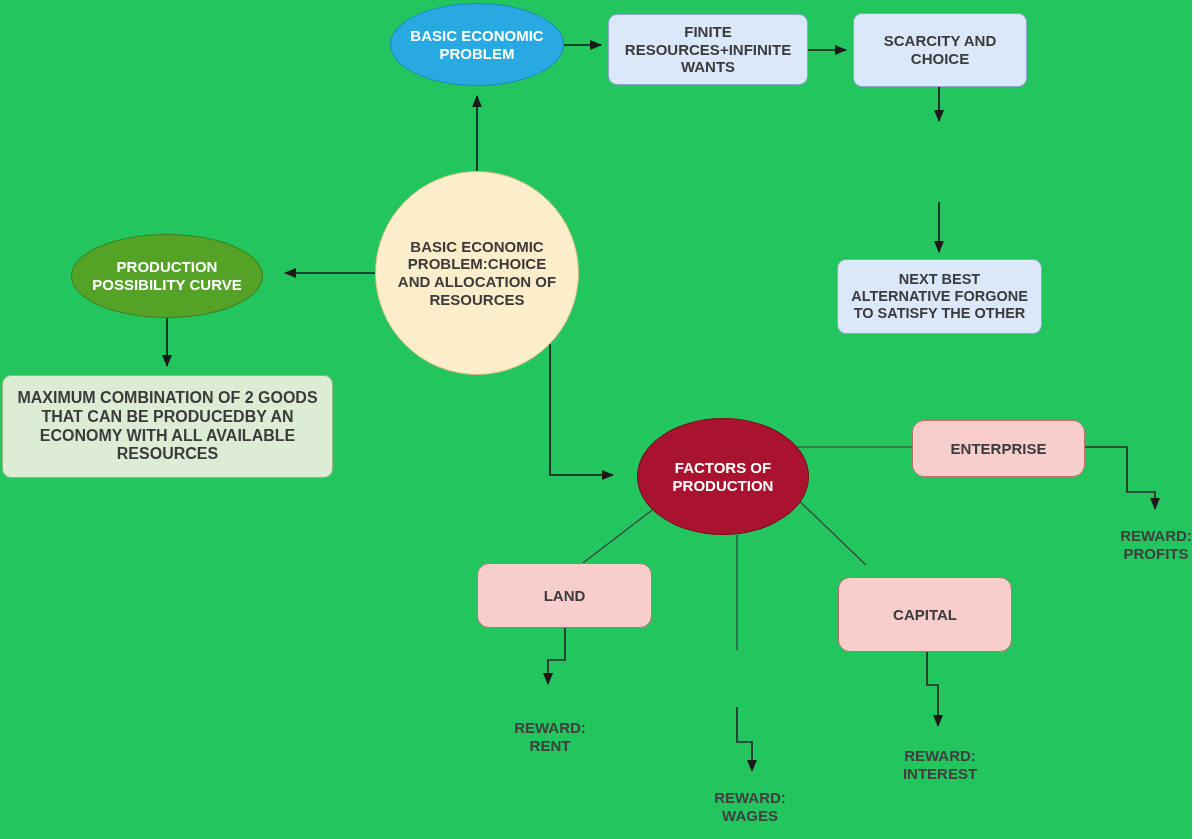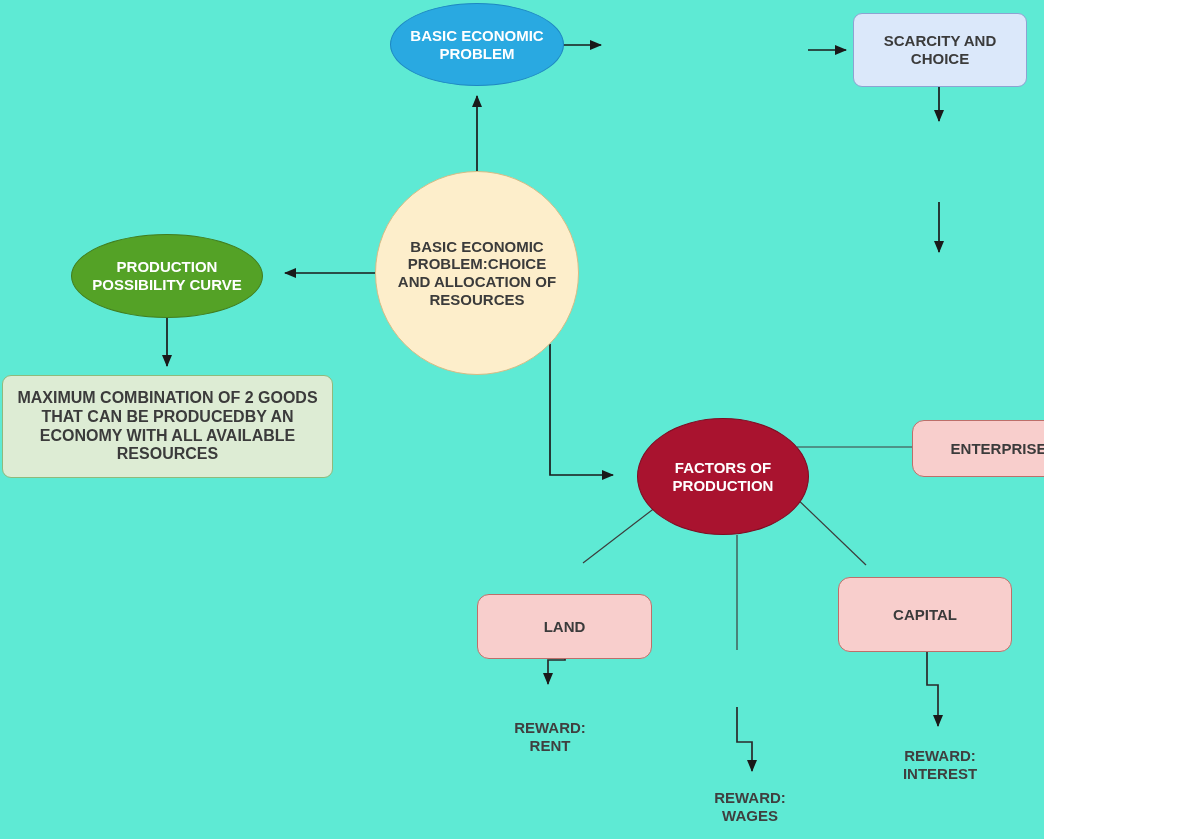--- a/index.html
+++ b/index.html
@@ -3,23 +3,23 @@
 <meta charset="utf-8">
 <style>
   html, body {
     margin: 0;
     padding: 0;
     background: #ffffff;
     font-family: "Liberation Sans", sans-serif;
   }
   #canvas {
     position: relative;
-    width: 1044px;
+    width: 1192px;
     height: 839px;
-    background: #5eead4;
+    background: #22c55e;
     overflow: hidden;
   }
   #connectors {
     position: absolute;
     left: 0; top: 0;
     width: 1200px;
     height: 839px;
   }
   .node {
     position: absolute;
@@ -54,21 +54,21 @@
   #n-bep        { left:390px; top:3px;   width:174px; height:83px; }
   #n-finite     { left:608px; top:14px;  width:200px; height:71px; }
   #n-scarcity   { left:853px; top:13px;  width:174px; height:74px; }
   #n-opportunity{ left:852px; top:128px; width:176px; height:74px; }
   #n-nextbest   { left:837px; top:259px; width:205px; height:75px; font-size:14.5px; }
   #n-circle     { left:375px; top:171px; width:204px; height:204px; }
   #n-ppc        { left:71px;  top:234px; width:192px; height:84px; }
   #n-ppcdesc    { left:2px;   top:375px; width:331px; height:103px; font-size:16px; }
   #n-fop        { left:637px; top:418px; width:172px; height:117px; }
   #n-enterprise { left:912px; top:420px; width:173px; height:57px; }
-  #n-land       { left:477px; top:594px; width:175px; height:65px; }
+  #n-land       { left:477px; top:563px; width:175px; height:65px; }
   #n-labour     { left:650px; top:650px; width:177px; height:57px; }
   #n-capital    { left:838px; top:565px; width:174px; height:75px;margin-top:12px; }
   #n-rprofits   { left:1105px; top:527px; width:102px; }
   #n-rrent      { left:499px;  top:719px; width:102px; }
   #n-rwages     { left:699px;  top:789px; width:102px; }
   #n-rinterest  { left:889px;  top:747px; width:102px; }
 </style>
 </head>
 <body>
 
@@ -97,25 +97,31 @@
 
     <path d="M1085 447 H1127 V492 H1155 V509" fill="none" stroke="#2a2a2a" stroke-width="1.7" marker-end="url(#arrowhead)"></path>
     <path d="M565 628 V660 H548 V684" fill="none" stroke="#2a2a2a" stroke-width="1.7" marker-end="url(#arrowhead)"></path>
     <path d="M737 707 V742 H752 V771" fill="none" stroke="#2a2a2a" stroke-width="1.7" marker-end="url(#arrowhead)"></path>
     <path d="M927 640 V685 H938 V726" fill="none" stroke="#2a2a2a" stroke-width="1.7" marker-end="url(#arrowhead)"></path>
   </svg>
 
   <div class="node ellipse fill-brightblue" id="n-bep">BASIC ECONOMIC
 PROBLEM</div>
 
+  <div class="node box fill-lightblue" id="n-finite">FINITE
+RESOURCES+INFINITE
+WANTS</div>
 
   <div class="node box fill-lightblue" id="n-scarcity">SCARCITY AND
 CHOICE</div>
 
 
+  <div class="node box fill-lightblue" id="n-nextbest">NEXT BEST
+ALTERNATIVE FORGONE
+TO SATISFY THE OTHER</div>
 
   <div class="node ellipse fill-yellow" id="n-circle">BASIC ECONOMIC
 PROBLEM:CHOICE
 AND ALLOCATION OF
 RESOURCES</div>
 
   <div class="node ellipse fill-green" id="n-ppc">PRODUCTION
 POSSIBILITY CURVE</div>
 
   <div class="node box fill-lightgreen" id="n-ppcdesc">MAXIMUM COMBINATION OF 2 GOODS

